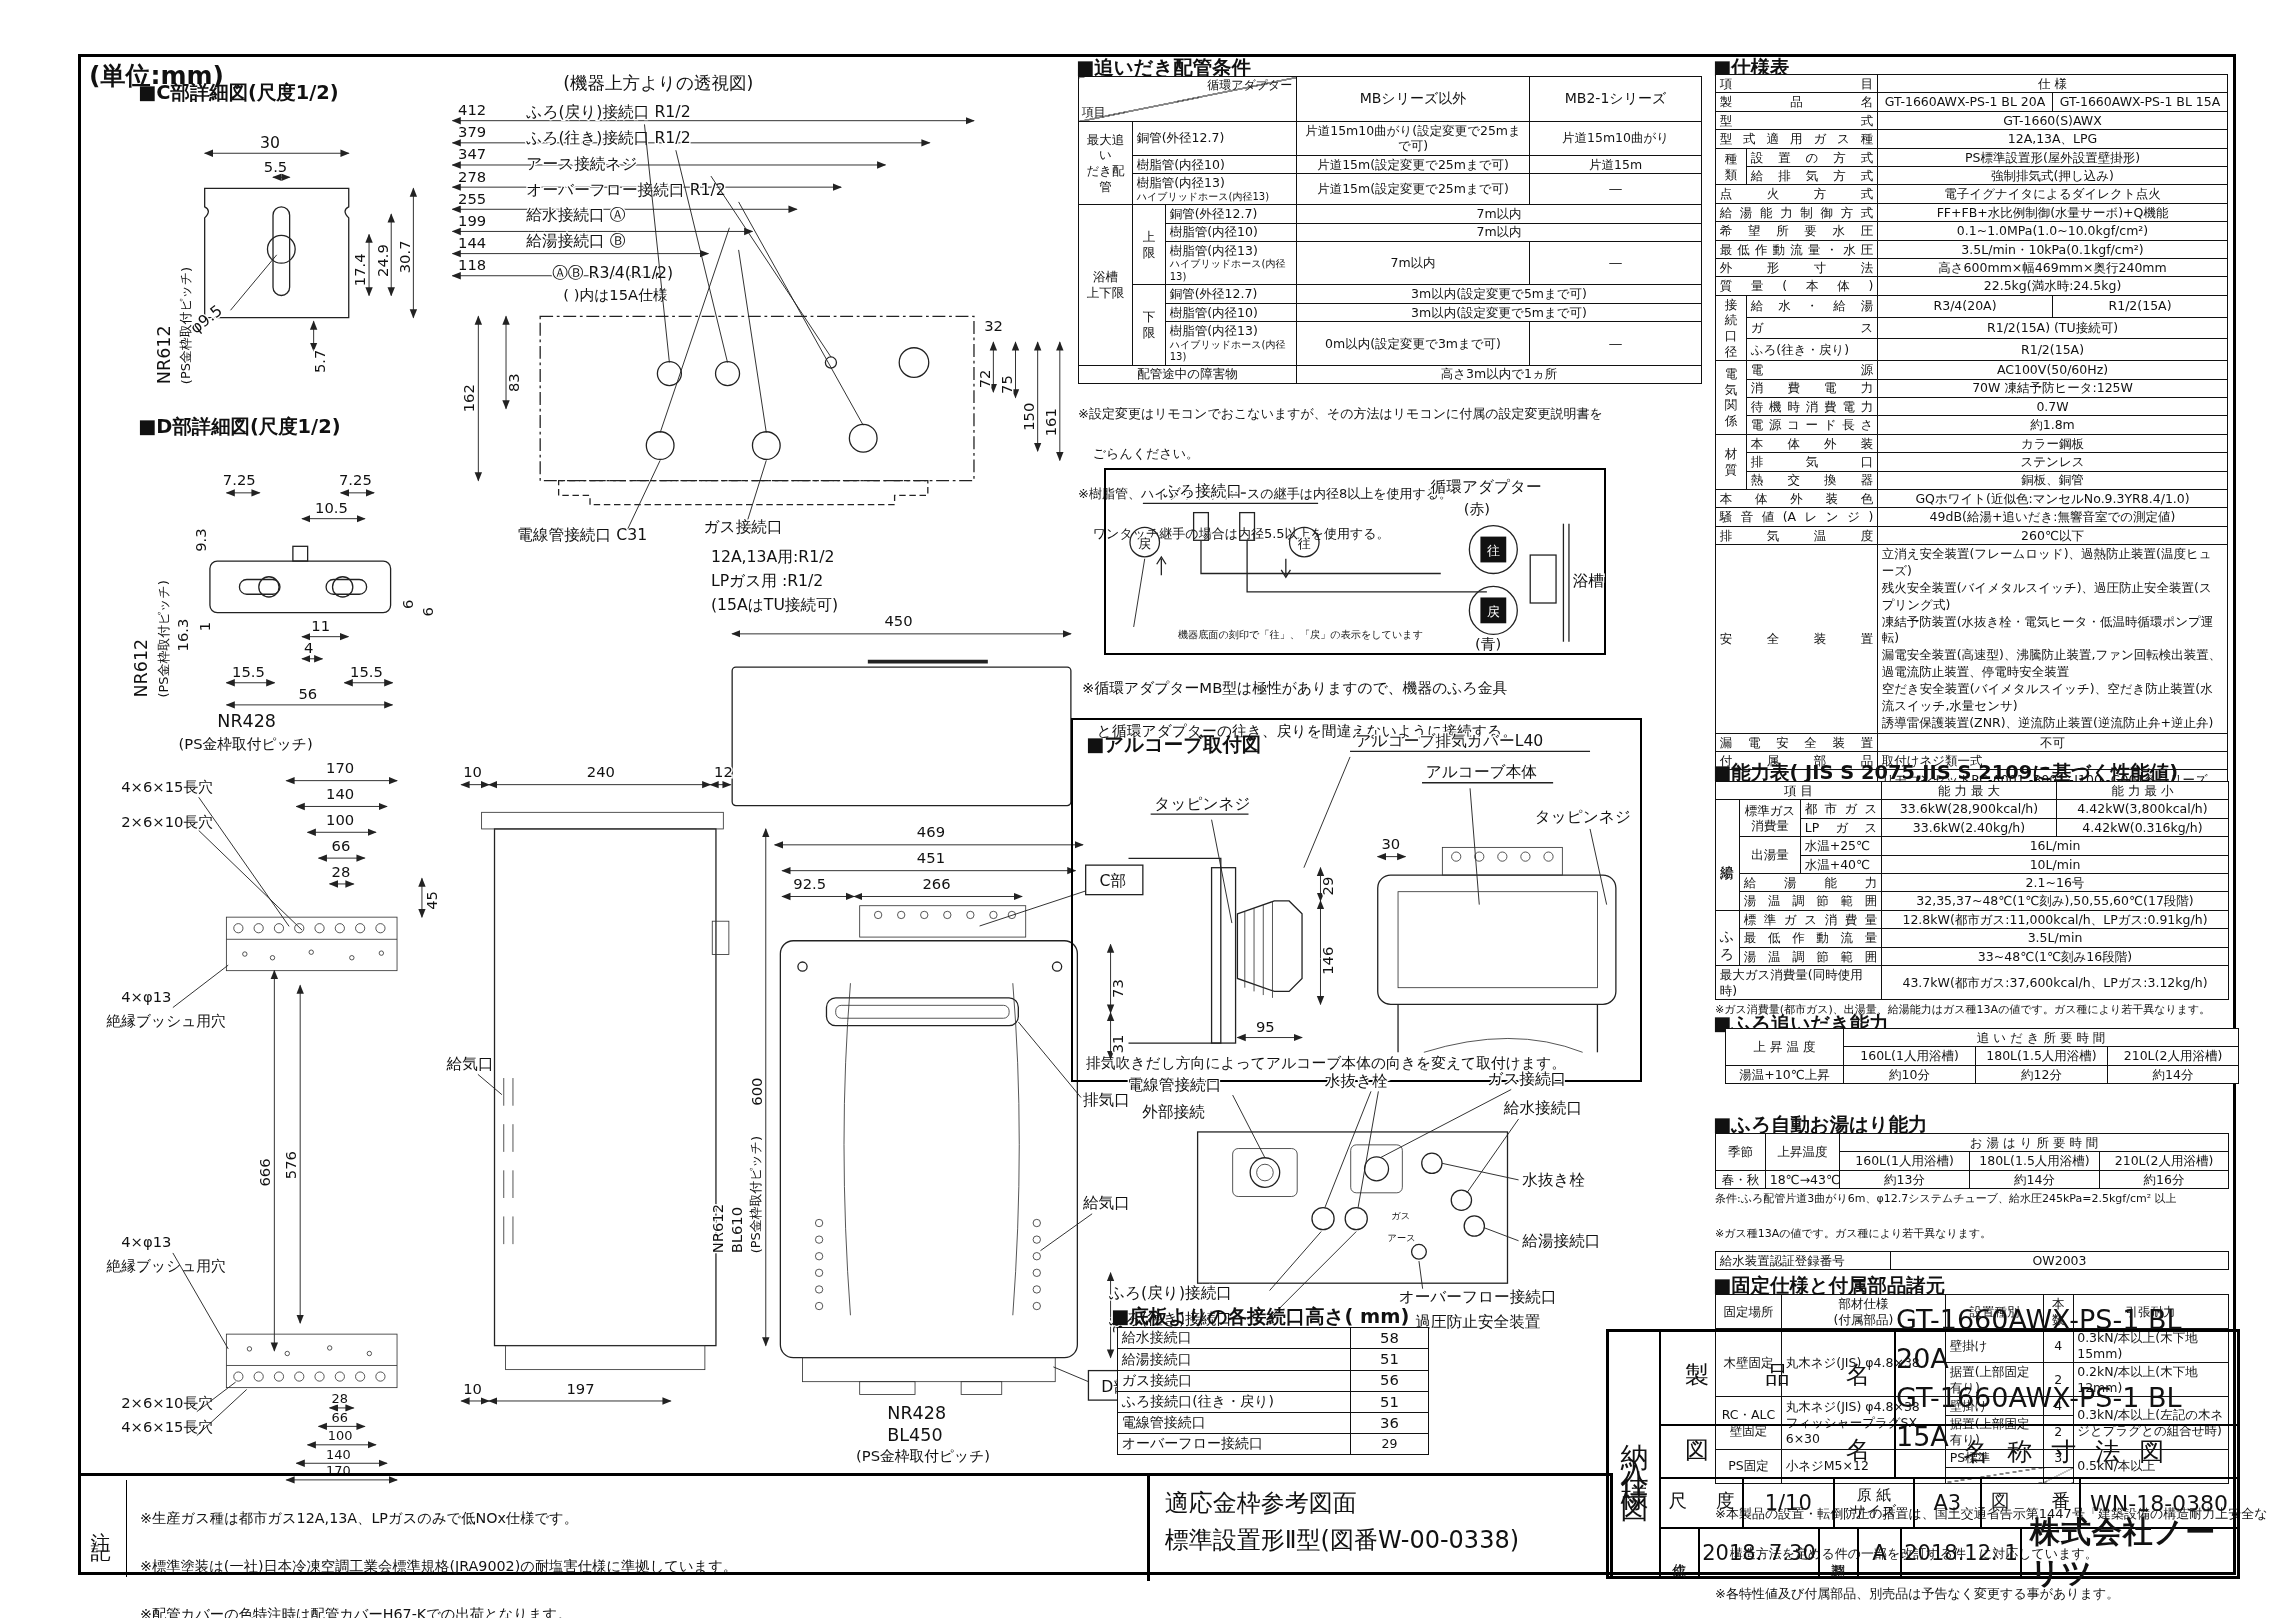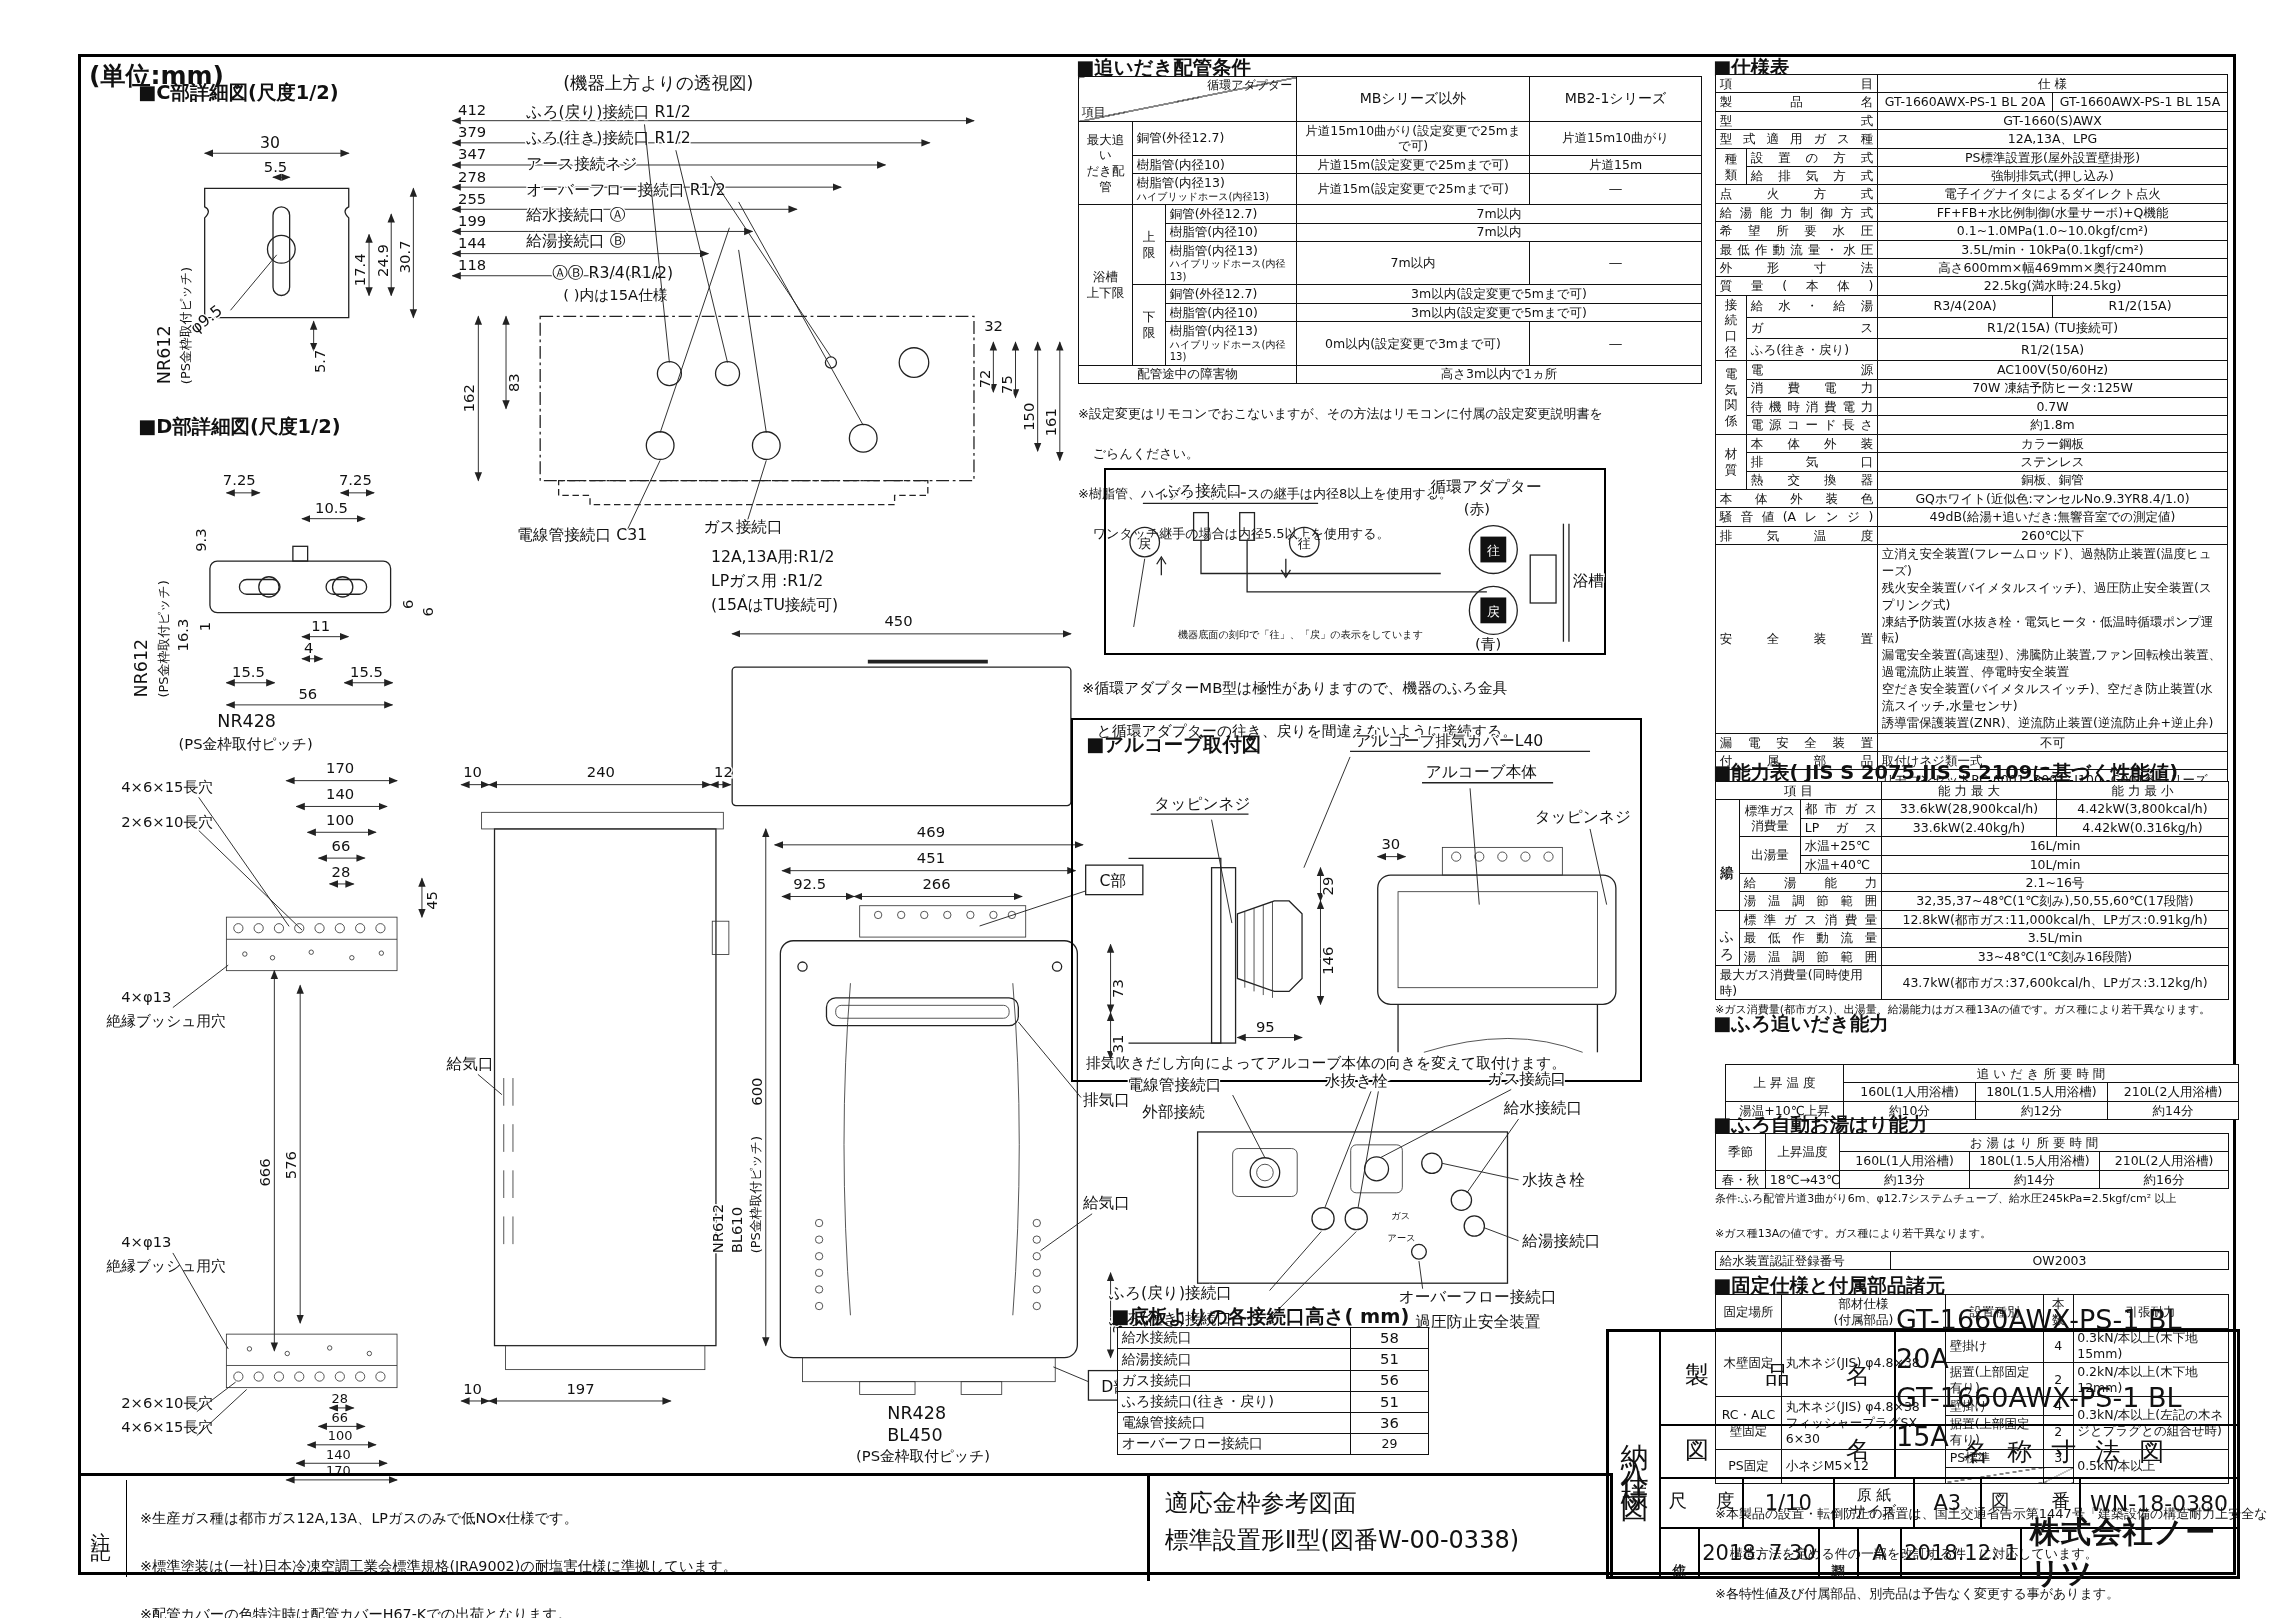--- a/index.html
+++ b/index.html
@@ -829,21 +829,21 @@
       <tr>
             <td colspan="3" class="t12">最大ガス消費量(同時使用時)</td>
             <td colspan="2" class="c t12">43.7kW(都市ガス:37,600kcal/h、LPガス:3.12kg/h)</td>
           </tr>
     </tbody>
       </table>
     <div class="t12 noteline" style="margin-top:1.8px">※ガス消費量(都市ガス)、出湯量、給湯能力はガス種13Aの値です。ガス種により若干異なります。</div>
   </div>
 
   <div class="abs sec-title" style="left:1713px;top:1010px;">■ふろ追いだき能力</div>
-  <div class="abs" style="left:1715px;top:1064px;width:513px;padding-left:10px;">
+  <div class="abs" style="left:1715px;top:1028px;width:513px;padding-left:10px;">
     <table class="t">
       <colgroup>
           <col style="width:118px">
           <col style="width:132px">
           <col style="width:132px">
           <col style="width:131px">
         </colgroup>
       <tbody>
           <tr>
             <td rowspan="2" class="c">上 昇 温 度</td>

